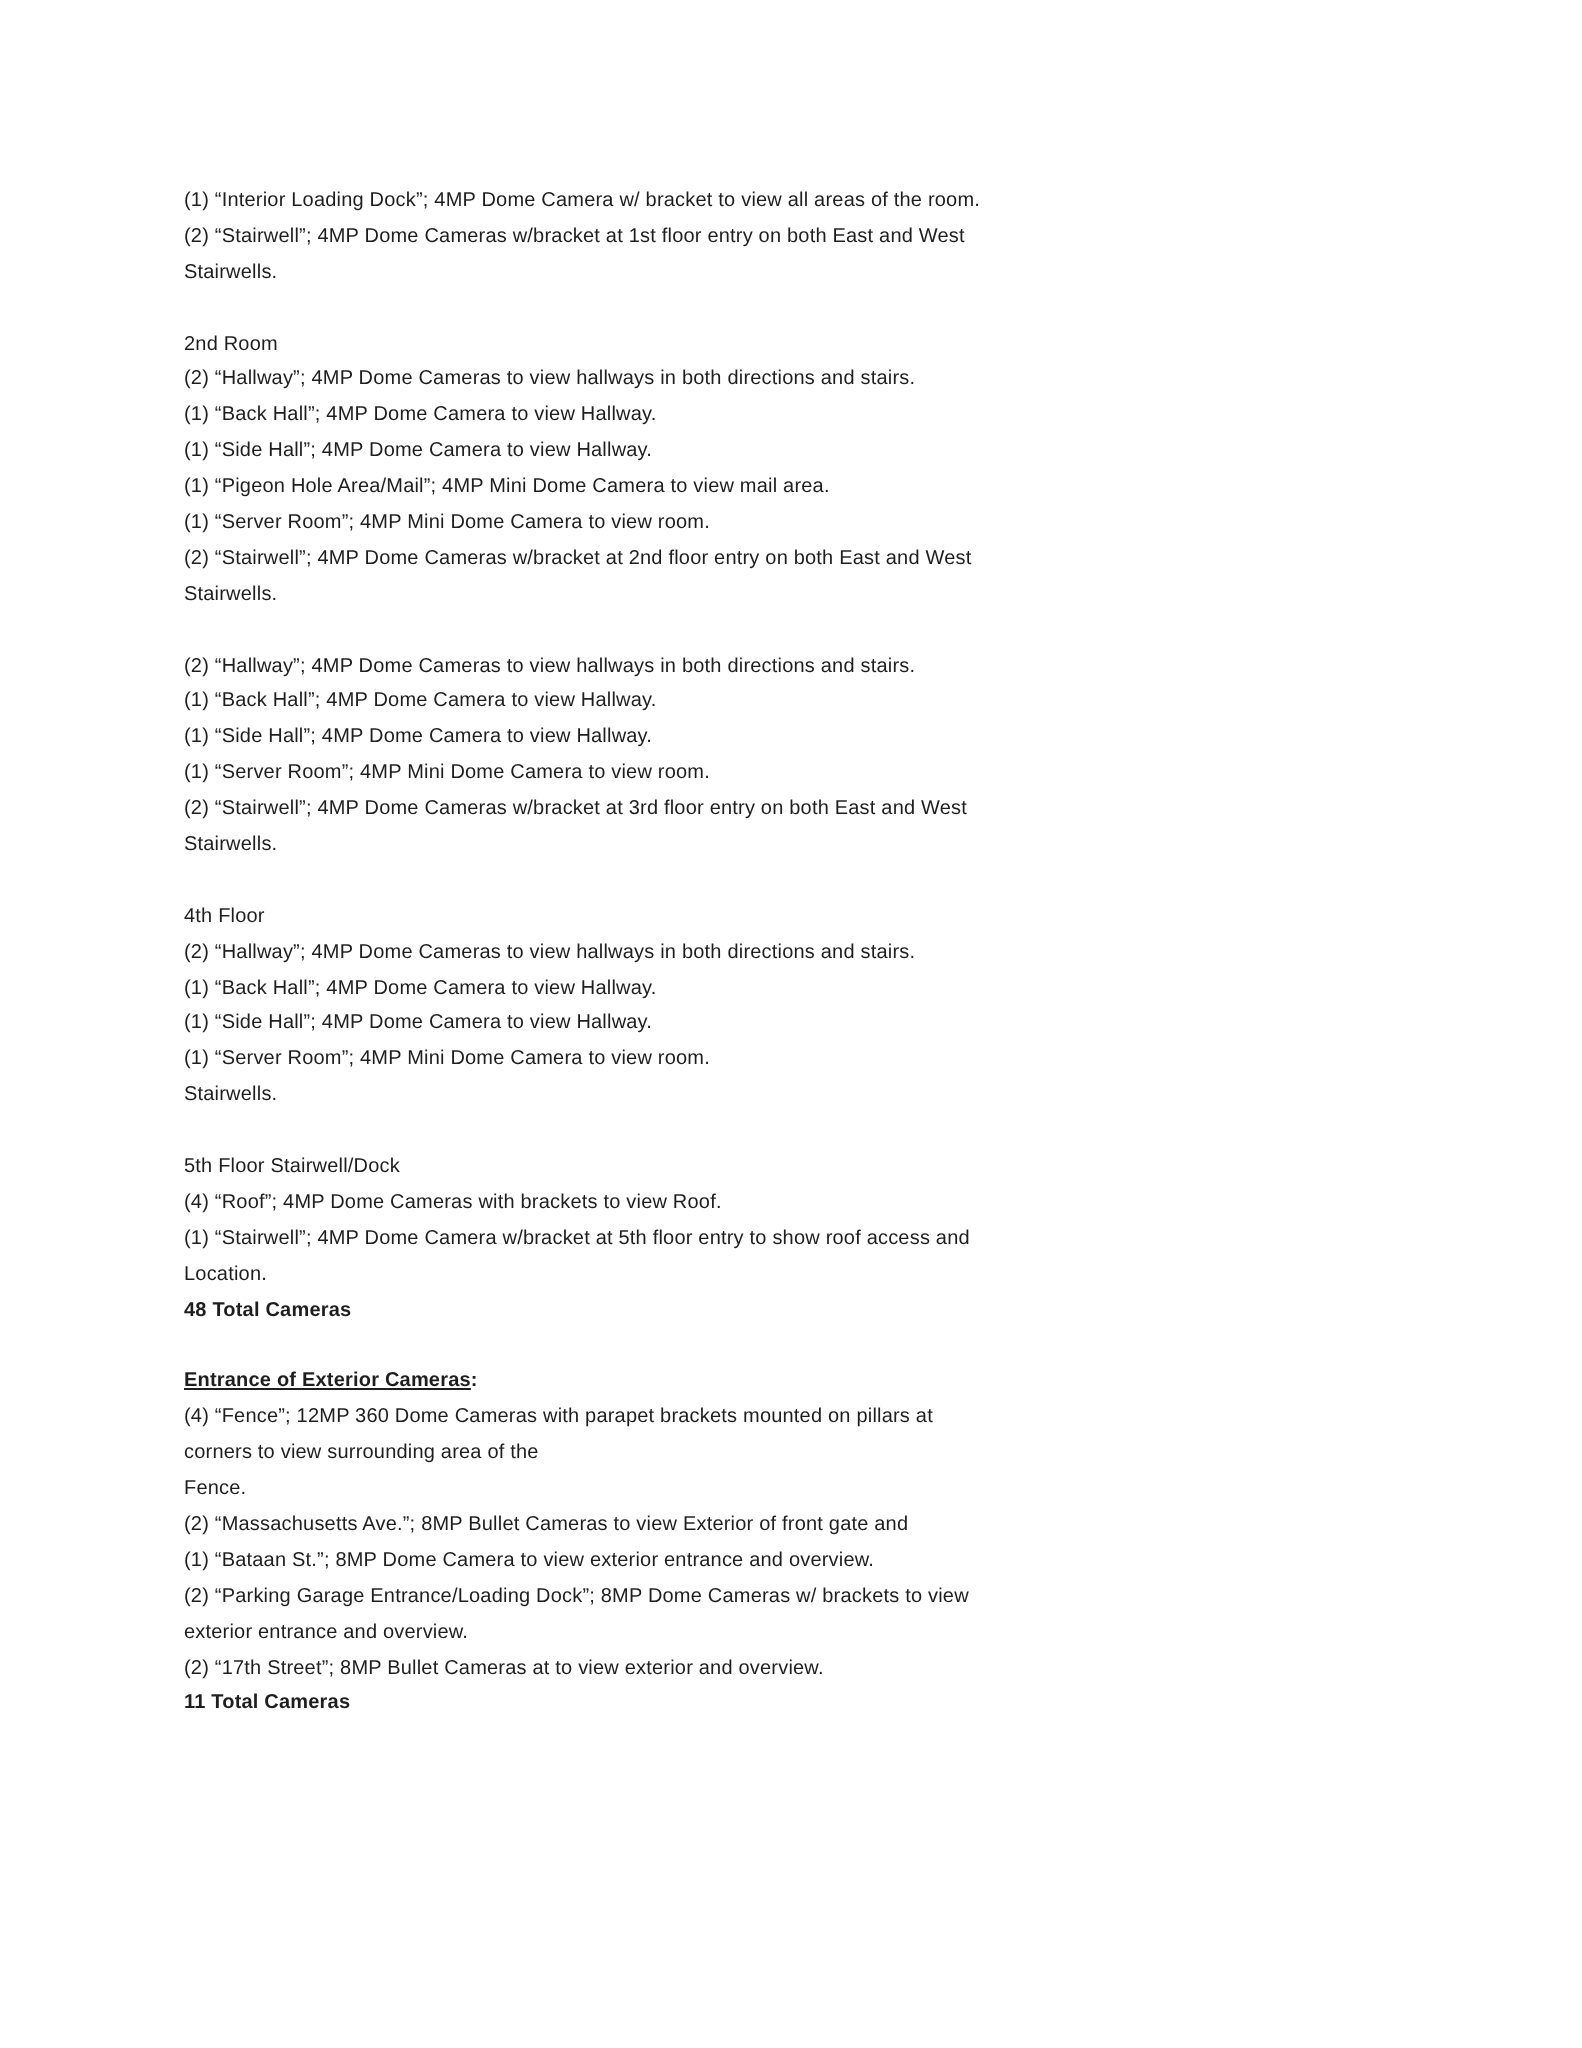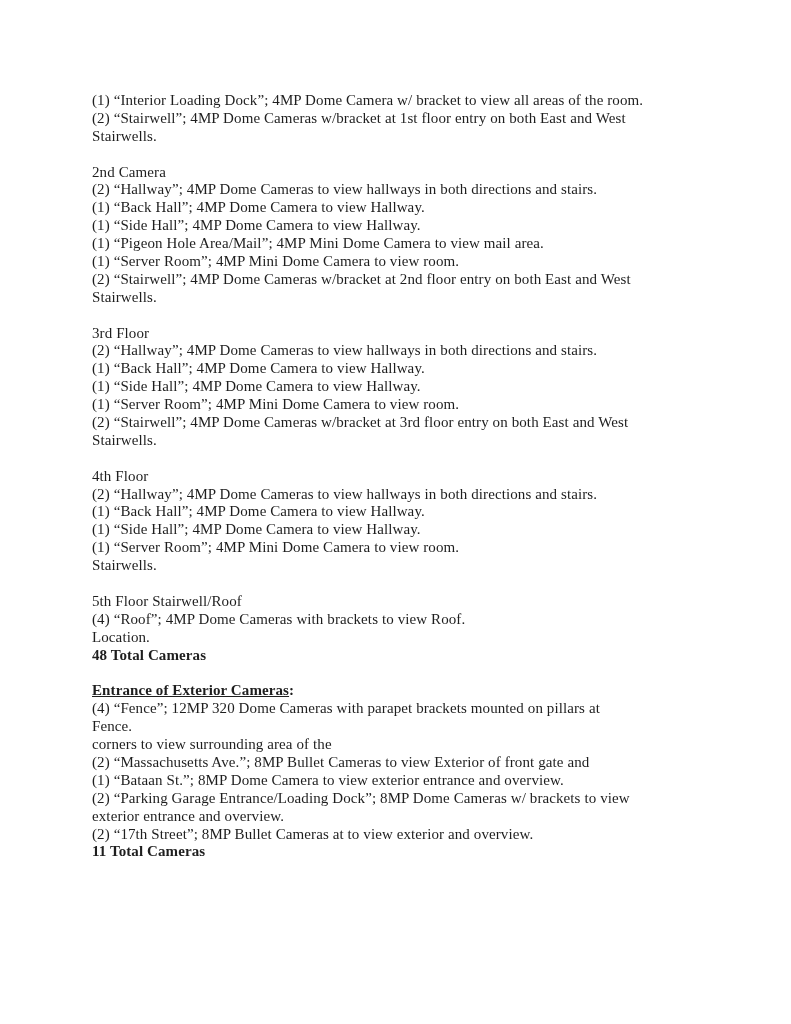--- a/index.html
+++ b/index.html
@@ -18,72 +18,71 @@
   }
   .content {
     position: absolute;
     left: 92px;
     top: 92px;
     right: 20px;
   }
   .line {
     height: 17.9px;
     line-height: 17.9px;
-    font-size: 15px;
+    font-size: 10px;
     white-space: pre;
     letter-spacing: 0.1px;
-    font-family: Liberation Serif, serif;
   }
   .line.blank {  }
   .line.bold { font-weight: 700; }
   .line.heading-underline { font-weight: 700; }
   .line.heading-underline .u { text-decoration: underline; }
 </style>
 </head>
 <body>
 
 <div class="page">
   <div class="content">
       <div class="line normal">(1) “Interior Loading Dock”; 4MP Dome Camera w/ bracket to view all areas of the room.</div>
       <div class="line normal">(2) “Stairwell”; 4MP Dome Cameras w/bracket at 1st floor entry on both East and West</div>
       <div class="line normal">Stairwells.</div>
       <div class="line blank">&nbsp;</div>
-      <div class="line normal">2nd Camera</div>
+      <div class="line normal">2nd Room</div>
       <div class="line normal">(2) “Hallway”; 4MP Dome Cameras to view hallways in both directions and stairs.</div>
       <div class="line normal">(1) “Back Hall”; 4MP Dome Camera to view Hallway.</div>
       <div class="line normal">(1) “Side Hall”; 4MP Dome Camera to view Hallway.</div>
       <div class="line normal">(1) “Pigeon Hole Area/Mail”; 4MP Mini Dome Camera to view mail area.</div>
       <div class="line normal">(1) “Server Room”; 4MP Mini Dome Camera to view room.</div>
       <div class="line normal">(2) “Stairwell”; 4MP Dome Cameras w/bracket at 2nd floor entry on both East and West</div>
       <div class="line normal">Stairwells.</div>
       <div class="line blank">&nbsp;</div>
-      <div class="line normal">3rd Floor</div>
       <div class="line normal">(2) “Hallway”; 4MP Dome Cameras to view hallways in both directions and stairs.</div>
       <div class="line normal">(1) “Back Hall”; 4MP Dome Camera to view Hallway.</div>
       <div class="line normal">(1) “Side Hall”; 4MP Dome Camera to view Hallway.</div>
       <div class="line normal">(1) “Server Room”; 4MP Mini Dome Camera to view room.</div>
       <div class="line normal">(2) “Stairwell”; 4MP Dome Cameras w/bracket at 3rd floor entry on both East and West</div>
       <div class="line normal">Stairwells.</div>
       <div class="line blank">&nbsp;</div>
       <div class="line normal">4th Floor</div>
       <div class="line normal">(2) “Hallway”; 4MP Dome Cameras to view hallways in both directions and stairs.</div>
       <div class="line normal">(1) “Back Hall”; 4MP Dome Camera to view Hallway.</div>
       <div class="line normal">(1) “Side Hall”; 4MP Dome Camera to view Hallway.</div>
       <div class="line normal">(1) “Server Room”; 4MP Mini Dome Camera to view room.</div>
       <div class="line normal">Stairwells.</div>
       <div class="line blank">&nbsp;</div>
-      <div class="line normal">5th Floor Stairwell/Roof</div>
+      <div class="line normal">5th Floor Stairwell/Dock</div>
       <div class="line normal">(4) “Roof”; 4MP Dome Cameras with brackets to view Roof.</div>
+      <div class="line normal">(1) “Stairwell”; 4MP Dome Camera w/bracket at 5th floor entry to show roof access and</div>
       <div class="line normal">Location.</div>
       <div class="line bold">48 Total Cameras</div>
       <div class="line blank">&nbsp;</div>
       <div class="line heading-underline"><span class="u">Entrance of Exterior Cameras</span>:</div>
-      <div class="line normal">(4) “Fence”; 12MP 320 Dome Cameras with parapet brackets mounted on pillars at</div>
+      <div class="line normal">(4) “Fence”; 12MP 360 Dome Cameras with parapet brackets mounted on pillars at</div>
+      <div class="line normal">corners to view surrounding area of the</div>
       <div class="line normal">Fence.</div>
-      <div class="line normal">corners to view surrounding area of the</div>
       <div class="line normal">(2) “Massachusetts Ave.”; 8MP Bullet Cameras to view Exterior of front gate and</div>
       <div class="line normal">(1) “Bataan St.”; 8MP Dome Camera to view exterior entrance and overview.</div>
       <div class="line normal">(2) “Parking Garage Entrance/Loading Dock”; 8MP Dome Cameras w/ brackets to view</div>
       <div class="line normal">exterior entrance and overview.</div>
       <div class="line normal">(2) “17th Street”; 8MP Bullet Cameras at to view exterior and overview.</div>
       <div class="line bold">11 Total Cameras</div>
     </div>
 </div>
 
 </body></html>

